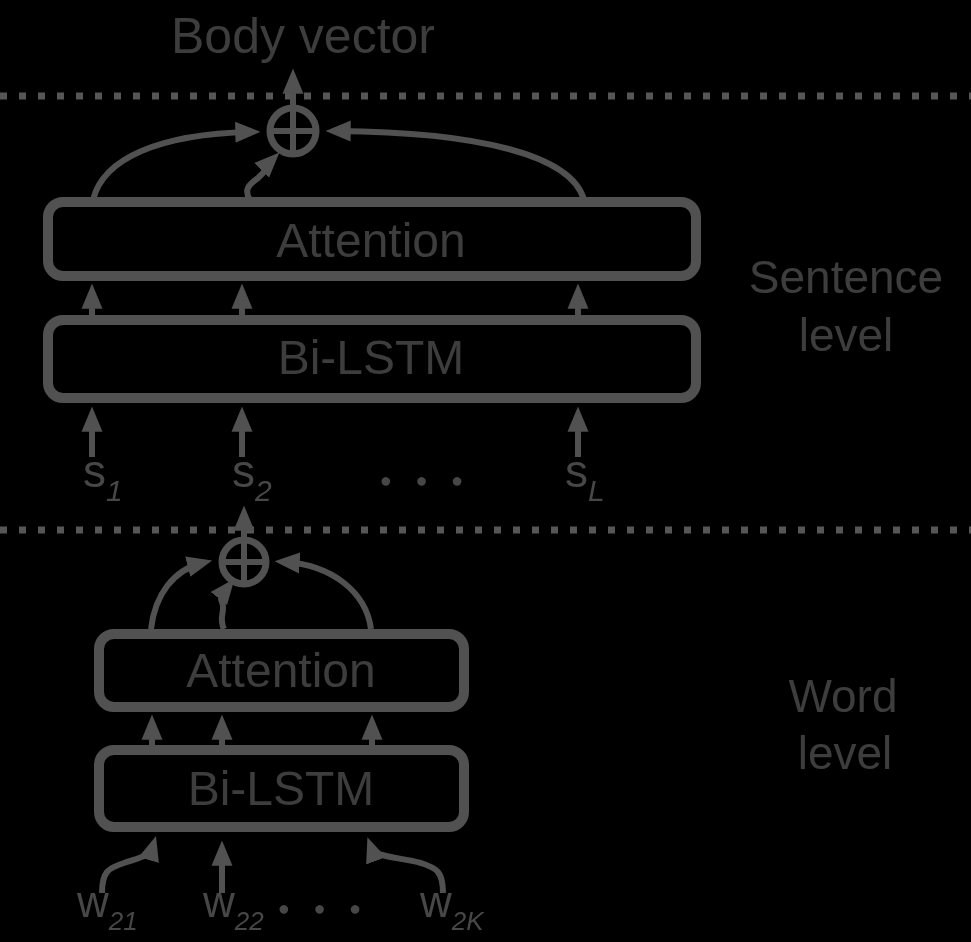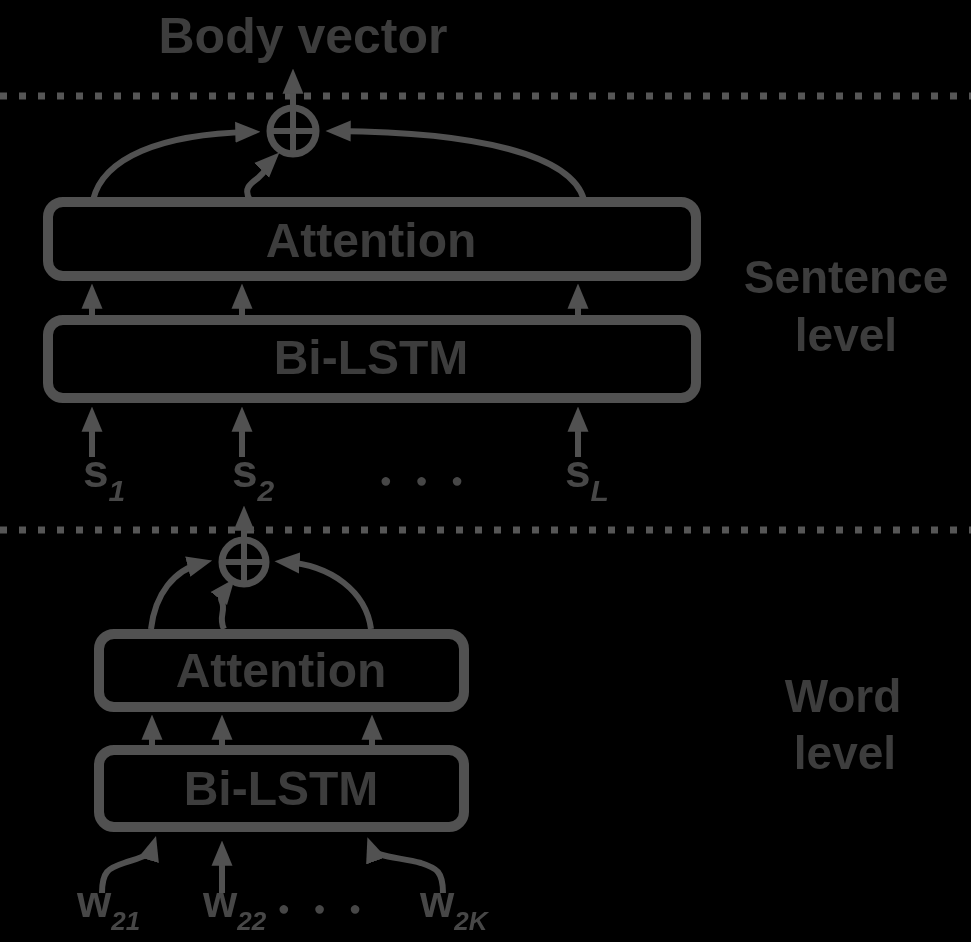--- a/index.html
+++ b/index.html
@@ -4,21 +4,21 @@
 <style>
   :root{
     --background:#000000;
     --line:#515151;
     --dotted:#565656;
     --box_text:#3d3d3d;
     --side_text:#3d3d3d;
     --input_text:#474747;
   }
   html,body{margin:0;padding:0;background:var(--background);}
-  .stage{position:relative;width:971px;height:942px;background:var(--background);overflow:hidden;font-weight:bold;}
+  .stage{position:relative;width:971px;height:942px;background:var(--background);overflow:hidden;}
   svg{display:block;font-family:"Liberation Sans", sans-serif;}
   .ln{stroke:var(--line);stroke-width:6;fill:none;stroke-linecap:butt;}
   .box{stroke:var(--line);stroke-width:10;fill:none;}
   .node{stroke:var(--line);stroke-width:7;fill:none;}
   .dotted{stroke:var(--dotted);stroke-width:7;stroke-dasharray:7 12;fill:none;}
   .arrhead{fill:var(--line);}
   .btxt{fill:var(--box_text);font-size:48px;text-anchor:middle;}
   .ttl{fill:var(--box_text);font-size:50px;text-anchor:middle;}
   .side{fill:var(--side_text);font-size:46px;text-anchor:middle;}
   .itxt{fill:var(--input_text);font-size:46px;}

